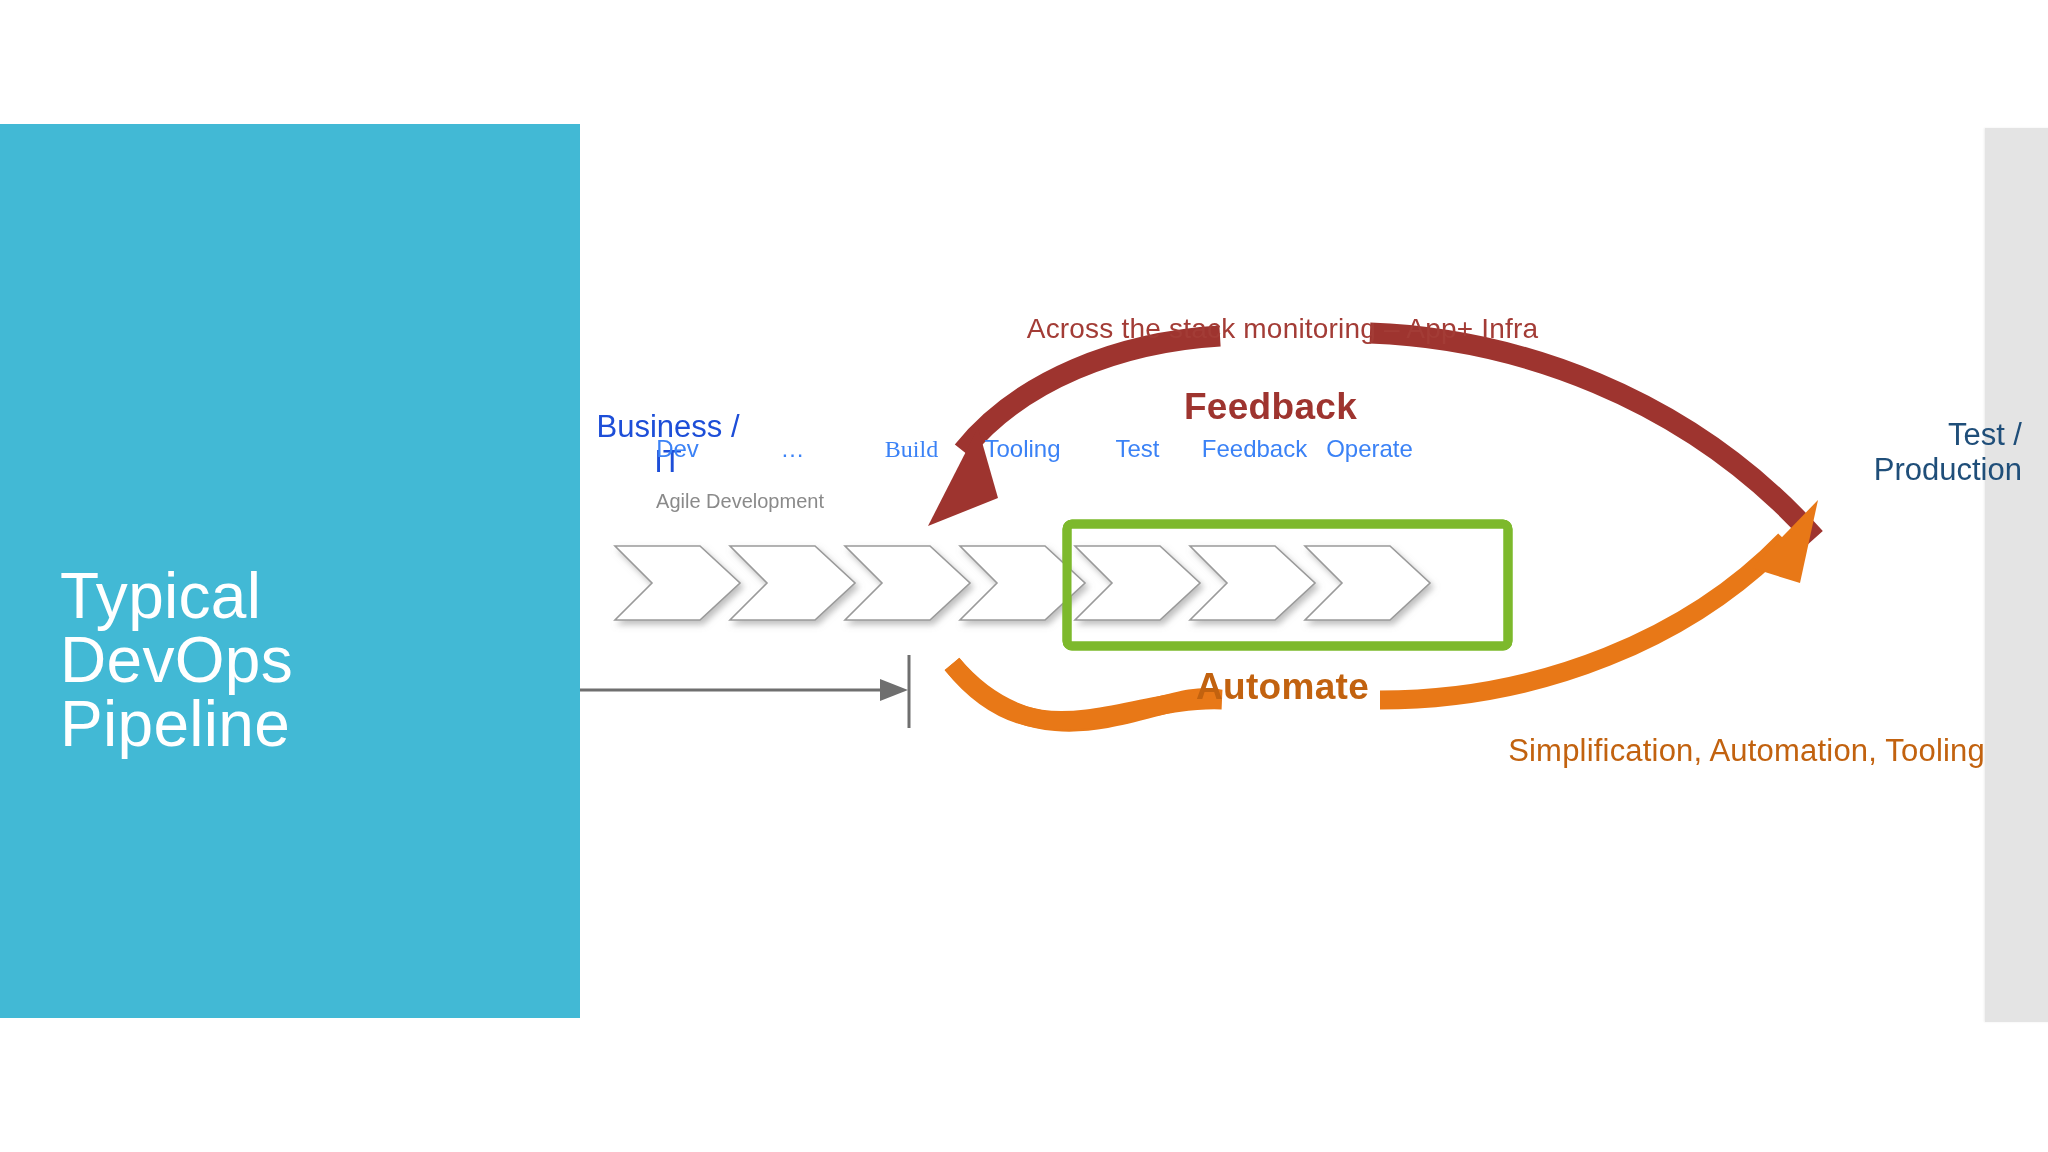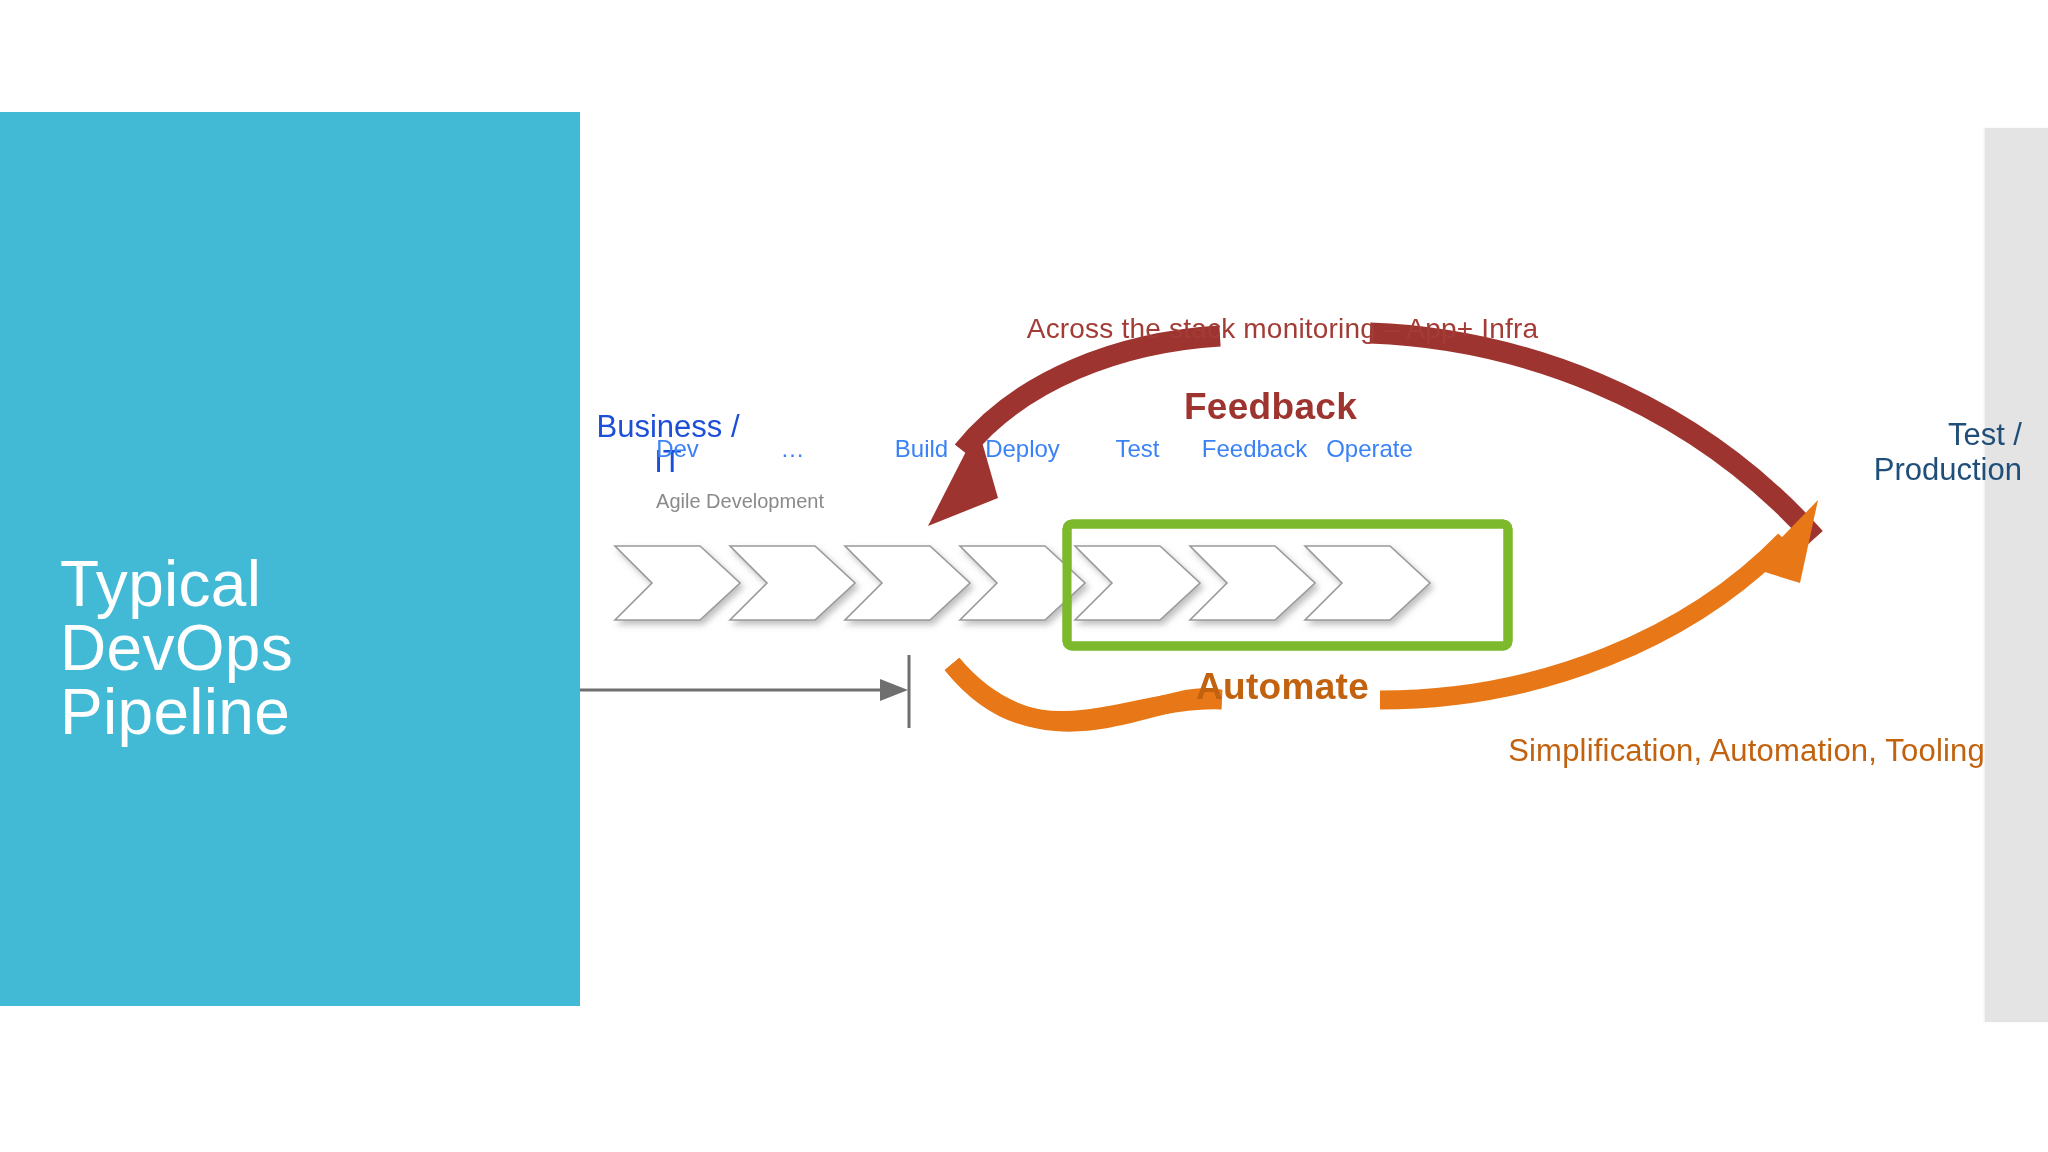--- a/index.html
+++ b/index.html
@@ -22,21 +22,21 @@
     left: 0; top: 0;
     width: 2048px;
     height: 1152px;
     background: #ffffff;
   }
 
   
   #title-panel {
     position: absolute;
     left: 0;
-    top: 112px;
+    top: 124px;
     width: 580px;
     height: 894px;
     background: #42b9d5;
   }
   #title-text {
     position: absolute;
     left: 60px;
     top: 440px;
     width: 500px;
     color: #ffffff;
@@ -238,20 +238,20 @@
     <div class="dtext" id="business-it">Business /
 IT</div>
 
     <div class="dtext" id="agile-label">Agile Development</div>
 
     <div class="dtext" id="test-production">Test /
 Production</div>
 
     <div class="stage-label" style="left:35px;  width:125px;">Dev</div>
     <div class="stage-label" style="left:150px; width:125px;">…</div>
-    <div class="stage-label" style="left:279px; width:125px;">Build</div>
-    <div class="stage-label" style="left:380px; width:125px;">Deploy</div>
+    <div class="stage-label" style="left:269px; width:125px;font-family:Liberation Serif, serif;">Build</div>
+    <div class="stage-label" style="left:380px; width:125px;">Tooling</div>
     <div class="stage-label" style="left:495px; width:125px;">Test</div>
     <div class="stage-label" style="left:612px; width:125px;">Feedback</div>
     <div class="stage-label" style="left:727px; width:125px;">Operate</div>
 
   </div>
 </div>
 
 </body></html>

